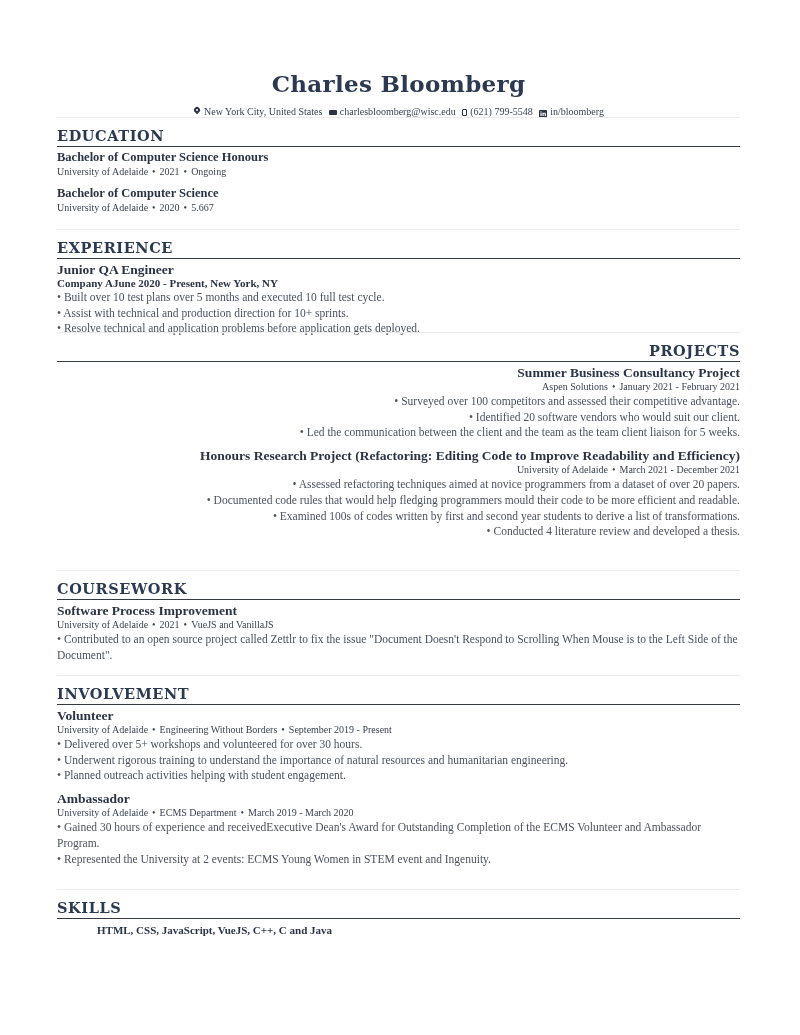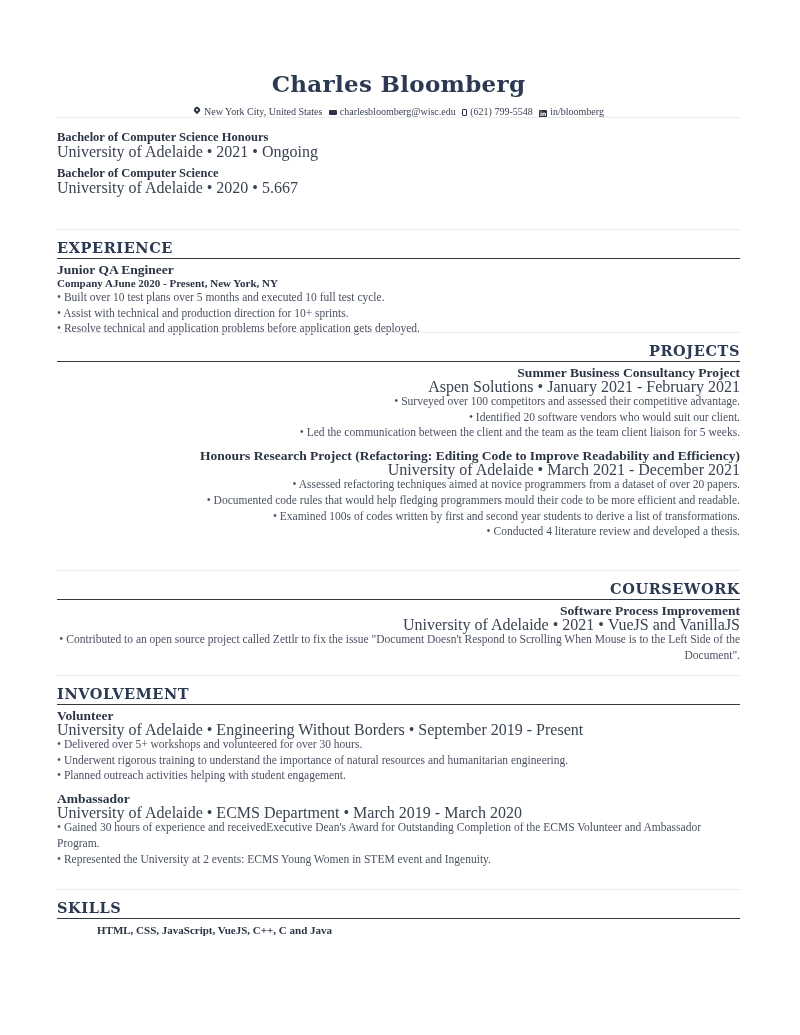--- a/index.html
+++ b/index.html
@@ -39,21 +39,21 @@
 
     .sep { height: 1px; background: #ececec; margin-top: 0; }
     .section { position: absolute; left: 0; width: 683px; }
     .section-title {
       font-size: 14.5px; font-weight: bold; color: #2b3a52; letter-spacing: 0.6px;
       font-family: "DejaVu Serif", serif; line-height: 18px; padding-bottom: 1px;
       border-bottom: 1.5px solid #333a44;
     }
     .entry-title { font-size: 12.5px; font-weight: bold; color: #2b3445; line-height: 15px; margin-top: 3px; font-family: "Liberation Serif", serif; }
     .entry-title.big { font-size: 13.5px; }
-    .entry-sub { font-size: 16px; color: #3a4352; line-height: 14px; font-family: "Liberation Serif", serif; }
+    .entry-sub { font-size: 10px; color: #3a4352; line-height: 14px; font-family: "Liberation Serif", serif; }
     .entry-sub .dot { margin: 0 4px; }
     .bullet { font-size: 11.5px; color: #4a5160; line-height: 15.7px; font-family: "Liberation Serif", serif; }
     .company-row { display: flex; justify-content: flex-start; font-size: 11px; font-weight: bold; color: #2b3445; line-height: 13px; font-family: "Liberation Serif", serif; }
     .entry { margin-bottom: 7px; }
     .skills { font-size: 11px; font-weight: bold; color: #2b3445; margin-top: 5px; font-family: "Liberation Serif", serif; margin-left: 40px; }
   </style>
 </head>
 <body>
 
 <div class="page">
@@ -71,20 +71,21 @@
       <span class="ico ico-phone"></span><span>(621) 799-5548</span>
     </span>
     <span class="item">
       <span class="ico ico-li">in</span><span>in/bloomberg</span>
     </span>
   </div>
 
   <div class="section" style="top:117px;">
     <div class="sep"></div>
     <div style="height:9px"></div>
+    <div class="section-title">EDUCATION</div>
     <div class="entry">
       <div class="entry-title">Bachelor of Computer Science Honours</div>
       <div class="entry-sub">
         <span>University of Adelaide</span><span class="dot">•</span><span>2021</span><span class="dot">•</span><span>Ongoing</span>
       </div>
     </div>
     <div class="entry">
       <div class="entry-title">Bachelor of Computer Science</div>
       <div class="entry-sub">
         <span>University of Adelaide</span><span class="dot">•</span><span>2020</span><span class="dot">•</span><span>5.667</span>
@@ -126,21 +127,21 @@
       <div class="entry-sub">
         <span>University of Adelaide</span><span class="dot">•</span><span>March 2021 - December 2021</span>
       </div>
       <div class="bullet">• Assessed refactoring techniques aimed at novice programmers from a dataset of over 20 papers.</div>
       <div class="bullet">• Documented code rules that would help fledging programmers mould their code to be more efficient and readable.</div>
       <div class="bullet">• Examined 100s of codes written by first and second year students to derive a list of transformations.</div>
       <div class="bullet">• Conducted 4 literature review and developed a thesis.</div>
     </div>
   </div>
 
-  <div class="section" style="top:570px;text-align:right;">
+  <div class="section" style="top:570px;">
     <div class="sep"></div>
     <div style="height:9px"></div>
     <div class="section-title">COURSEWORK</div>
     <div class="entry">
       <div class="entry-title big">Software Process Improvement</div>
       <div class="entry-sub">
         <span>University of Adelaide</span><span class="dot">•</span><span>2021</span><span class="dot">•</span><span>VueJS and VanillaJS</span>
       </div>
       <div class="bullet">• Contributed to an open source project called Zettlr to fix the issue "Document Doesn't Respond to Scrolling When Mouse is to the Left Side of the Document".</div>
     </div>

